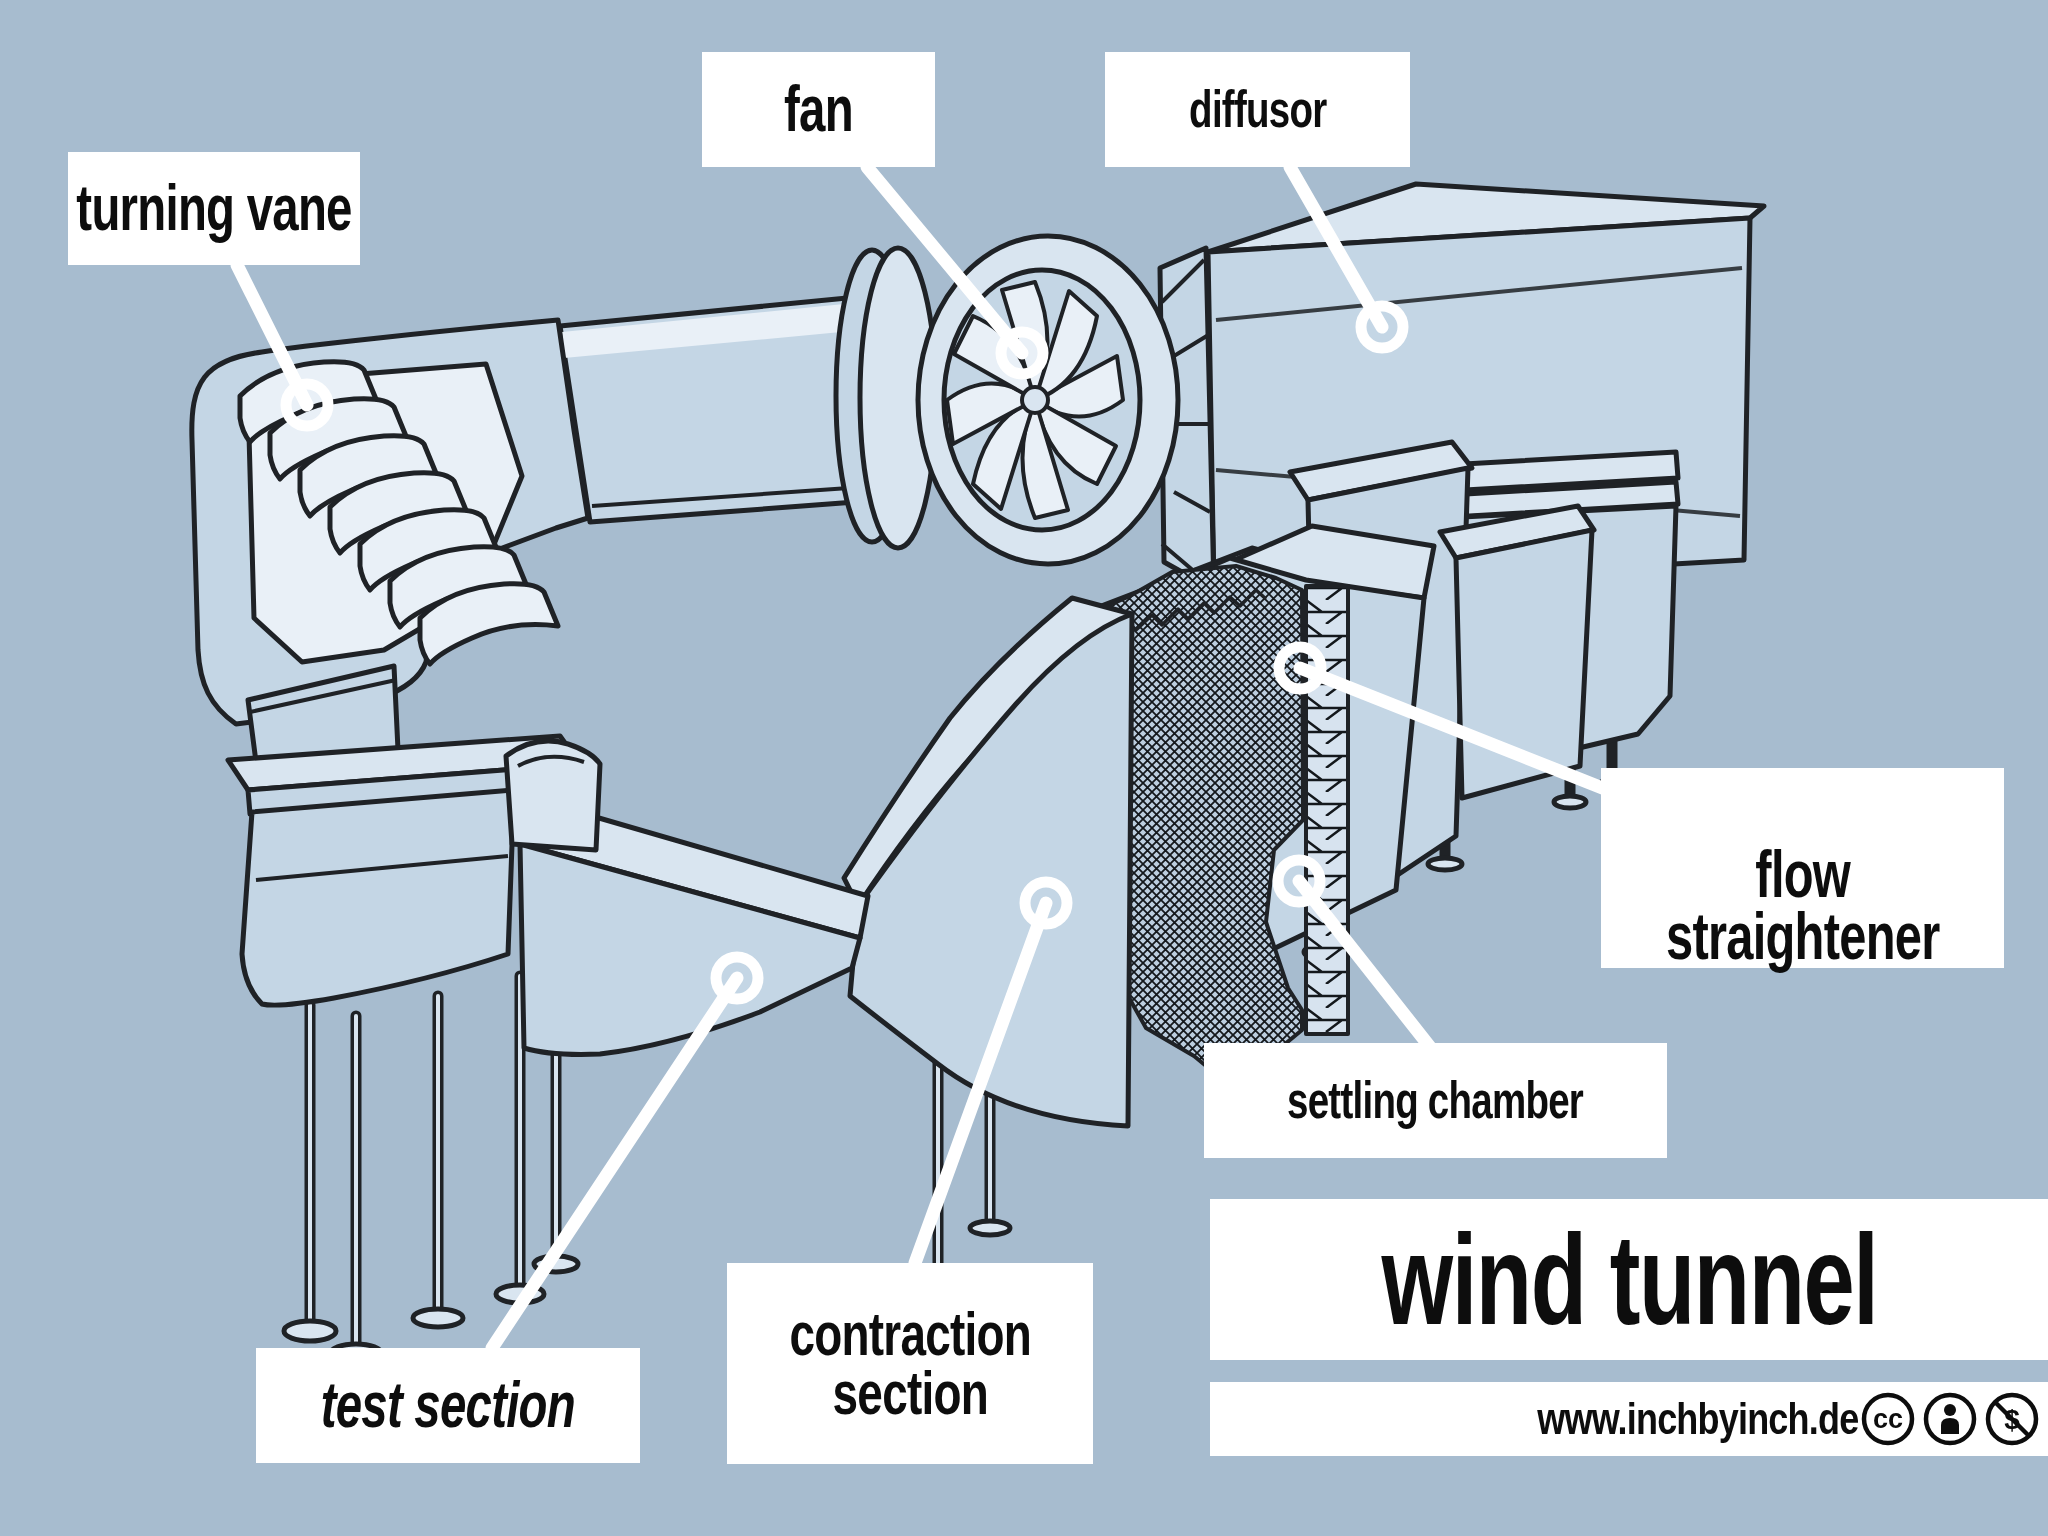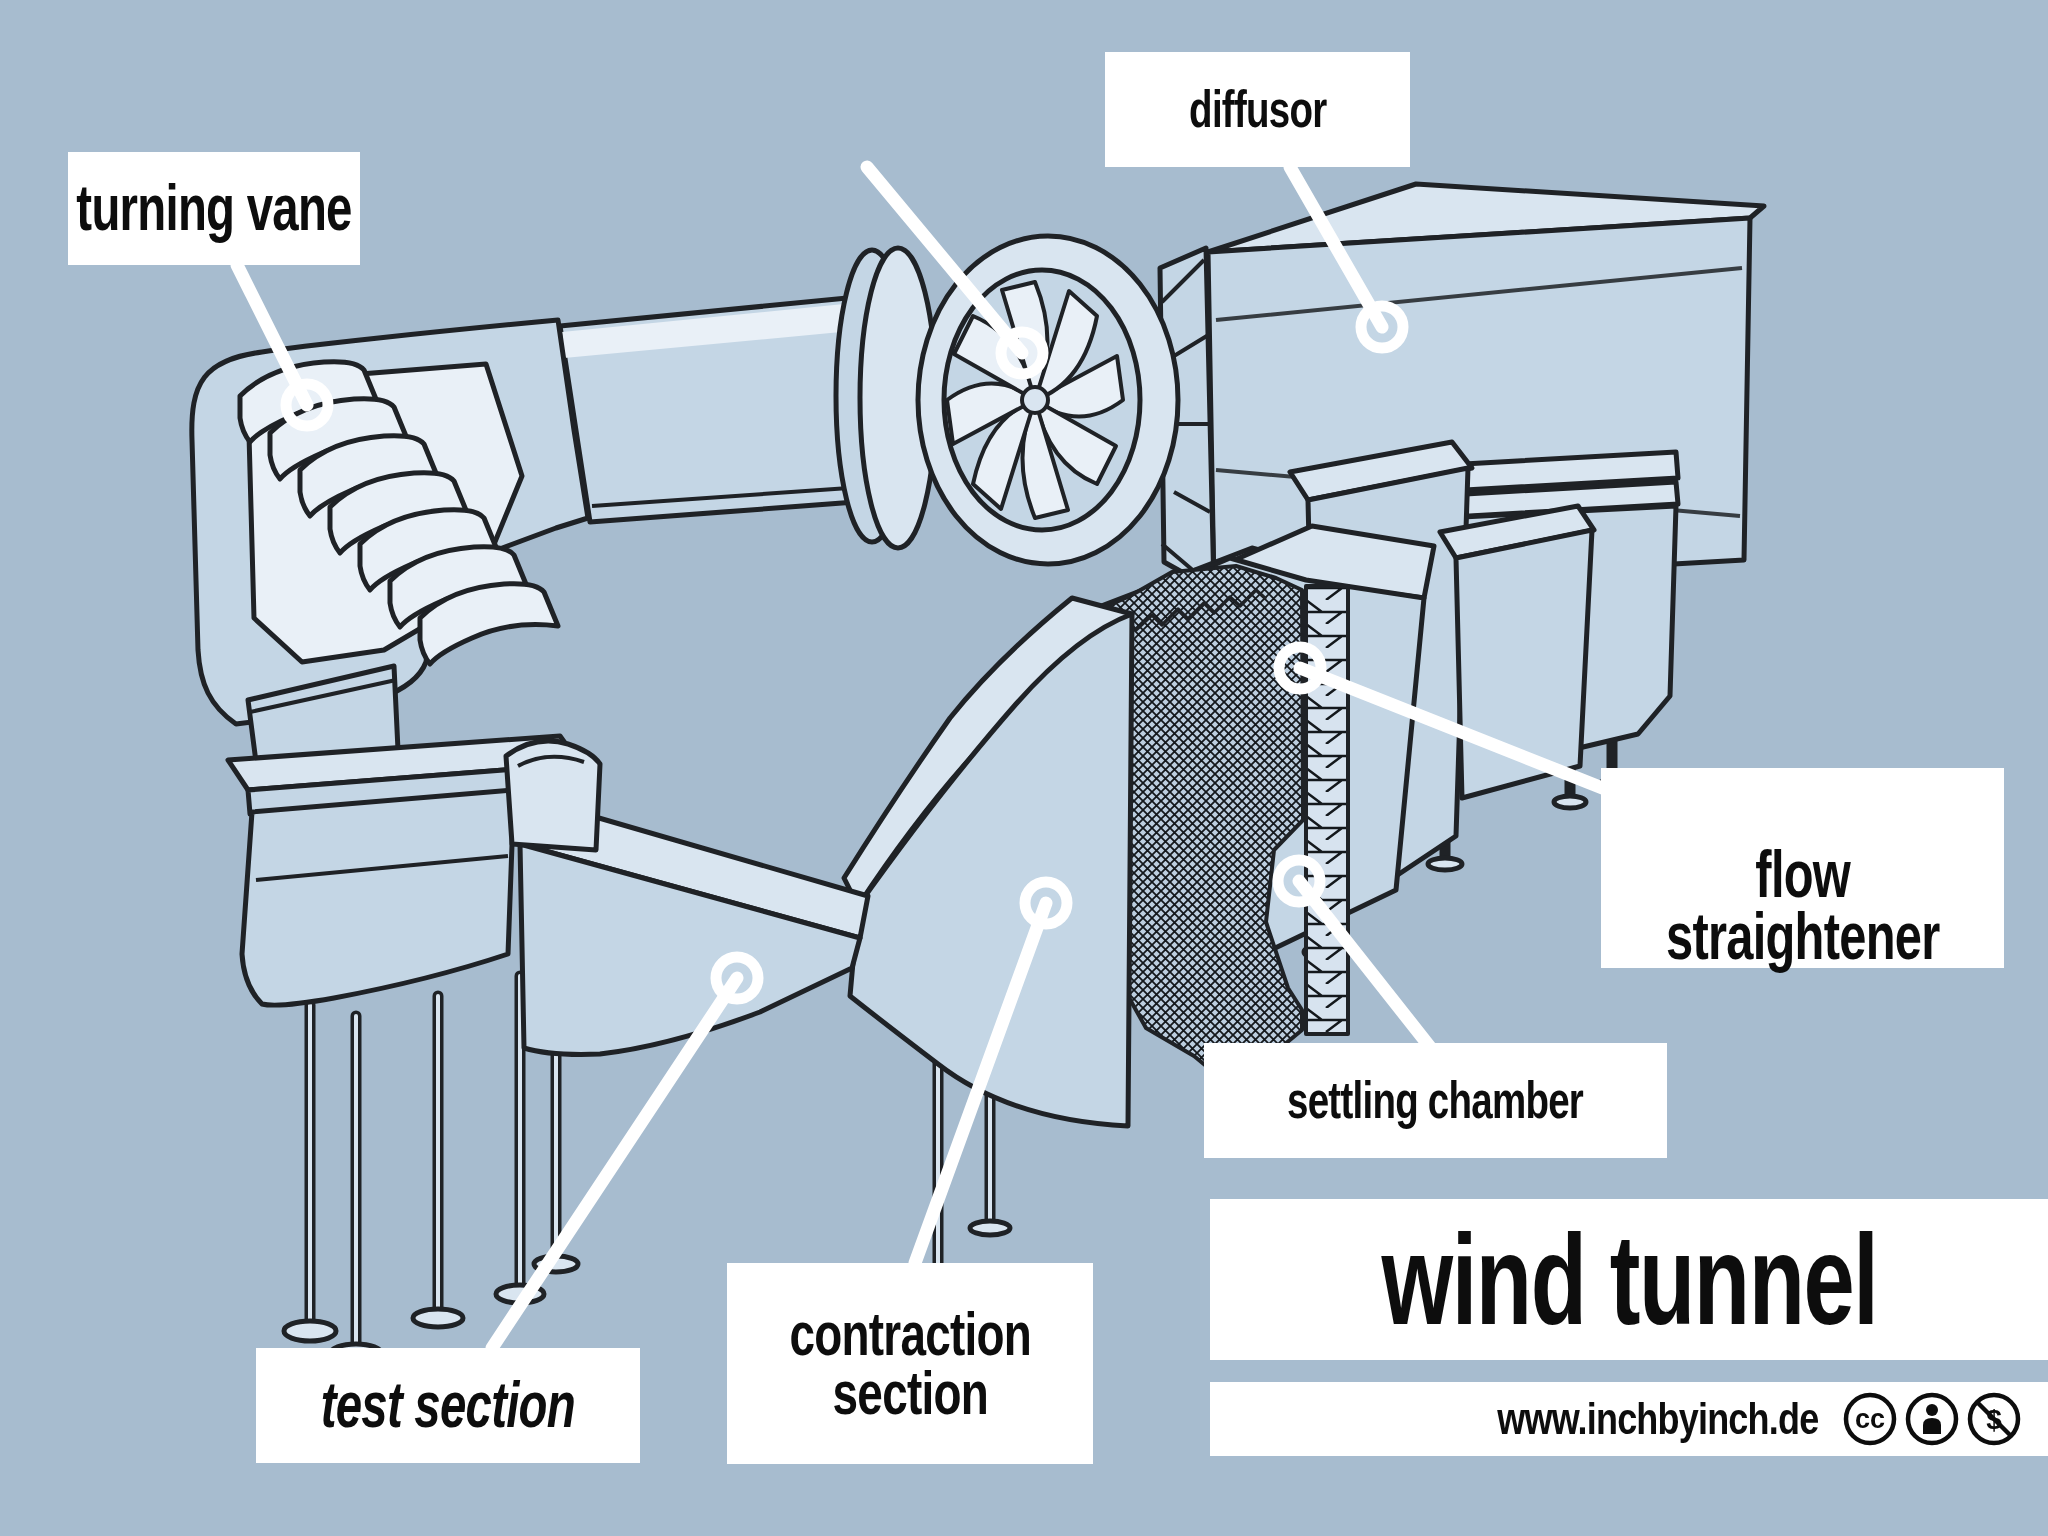--- a/index.html
+++ b/index.html
@@ -21,21 +21,21 @@
   .lbl-flow{left:1601px;top:768px;width:403px;height:200px;font-size:66px;align-items:flex-end;}
   .lbl-settling{left:1204px;top:1043px;width:463px;height:115px;font-size:52px;}
   .lbl-contraction{left:727px;top:1263px;width:366px;height:201px;font-size:62px;}
   .lbl-test{left:256px;top:1348px;width:384px;height:115px;font-size:64px;font-style:italic;}
   .title-box{position:absolute;left:1210px;top:1199px;width:838px;height:161px;
        background:var(--label-bg);display:flex;align-items:center;justify-content:center;}
   .title-box .tx{font-size:128px;font-weight:700;letter-spacing:-2px;color:var(--label-text);
        display:inline-block;transform:scaleX(0.72);white-space:nowrap;}
   .site-bar{position:absolute;left:1210px;top:1382px;width:838px;height:74px;
        background:var(--label-bg);display:flex;align-items:center;justify-content:flex-end;
-       gap:24px;padding-right:26px;box-sizing:border-box;}
+       gap:2px;padding-right:8px;box-sizing:border-box;}
   .site-bar .url{font-size:45px;font-weight:700;letter-spacing:-1px;
        display:inline-block;transform:scaleX(0.8);transform-origin:right center;color:var(--label-text);}
   .cc-icons{display:flex;gap:6px;}
 </style>
 </head>
 <body>
 
 <div class="scene">
 
 <svg class="drawing" viewBox="0 0 2048 1536">
@@ -194,20 +194,23 @@
     <circle cx="1382" cy="327" r="21"></circle>
     <circle cx="1300" cy="668" r="21"></circle>
     <circle cx="1299" cy="881" r="21"></circle>
     <circle cx="1046" cy="903" r="21"></circle>
     <circle cx="737" cy="978" r="21"></circle>
   </g>
 </svg>
 
 <div class="lbl lbl-turning-vane">
       <span class="tx">turning vane</span>
+    </div>
+<div class="lbl lbl-fan">
+      <span class="tx">fan</span>
     </div>
 <div class="lbl lbl-diffusor">
       <span class="tx">diffusor</span>
     </div>
 <div class="lbl lbl-flow">
   <span class="tx">
     <span>flow</span><br>
     <span>straightener</span>
   </span>
 </div>

